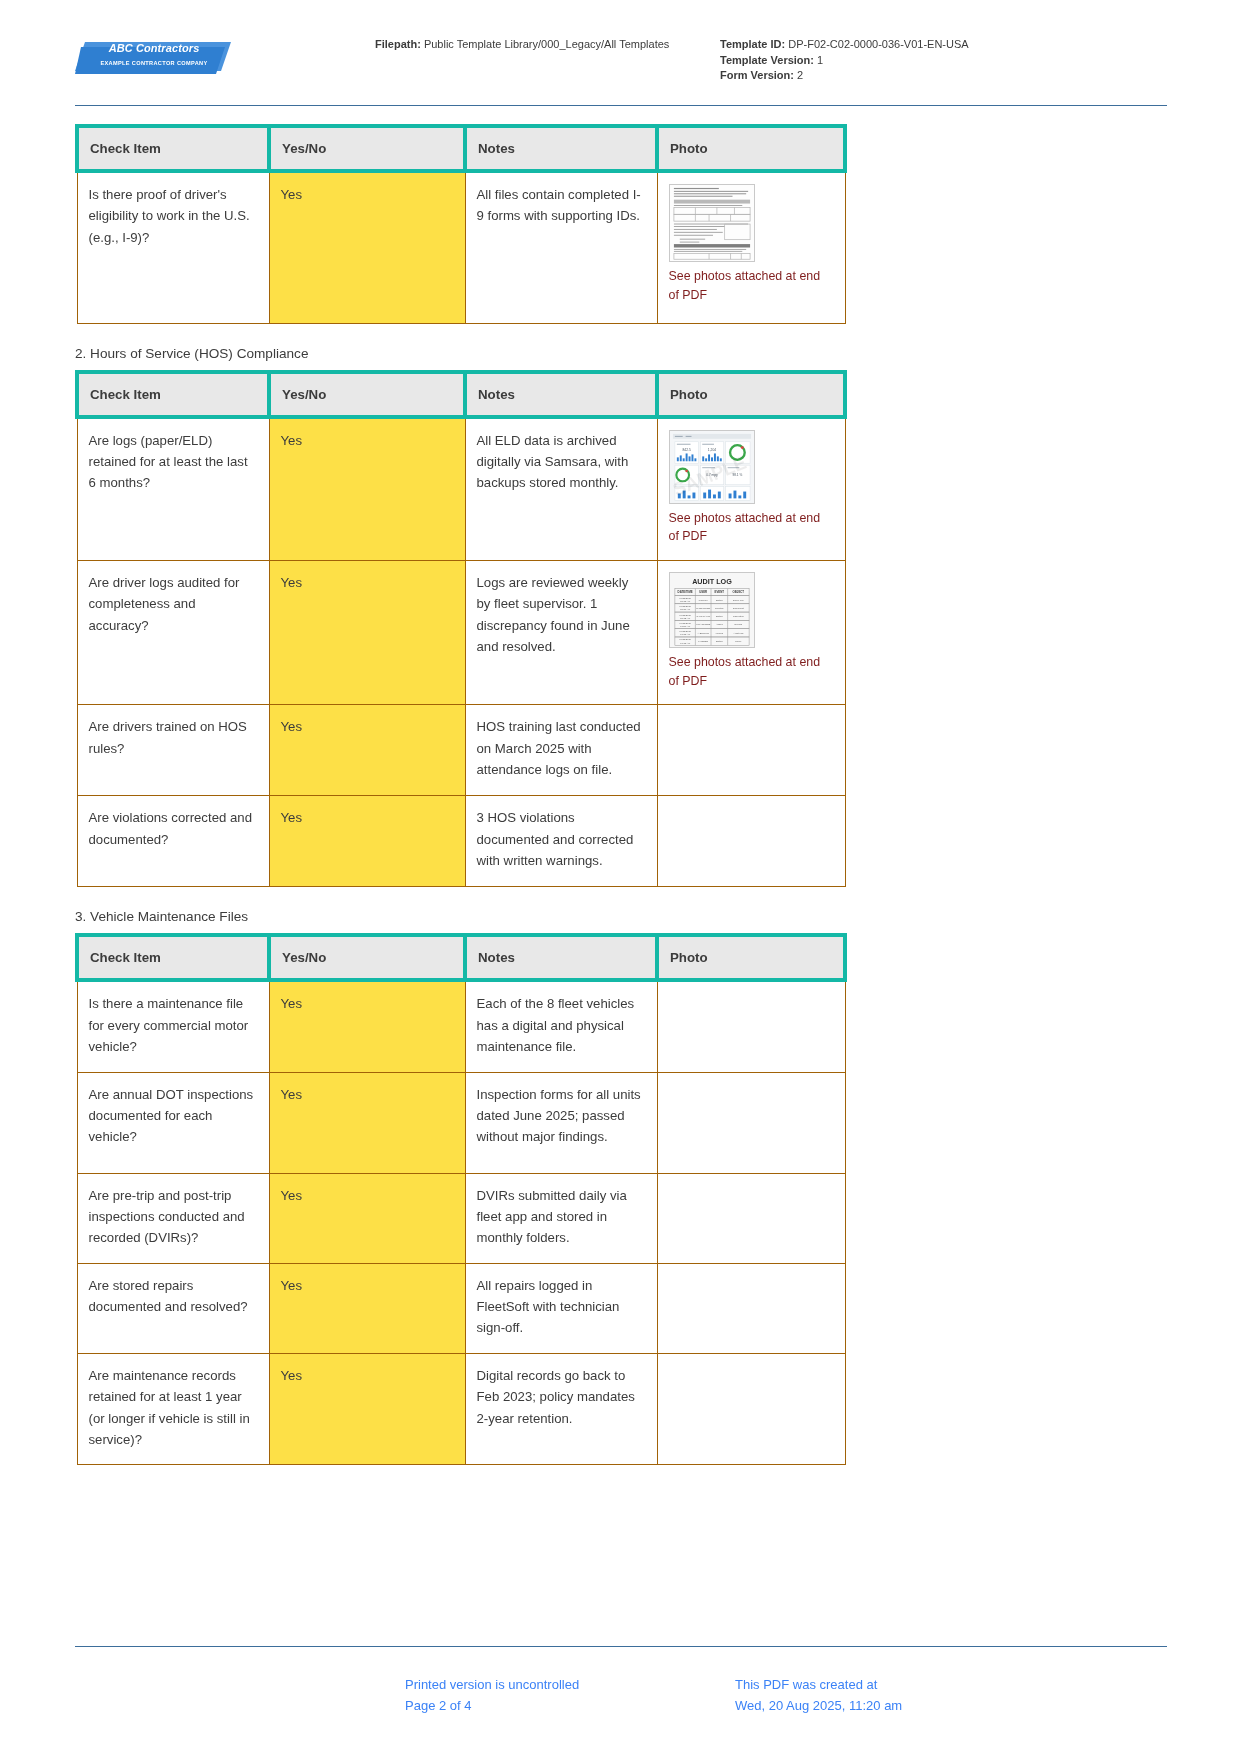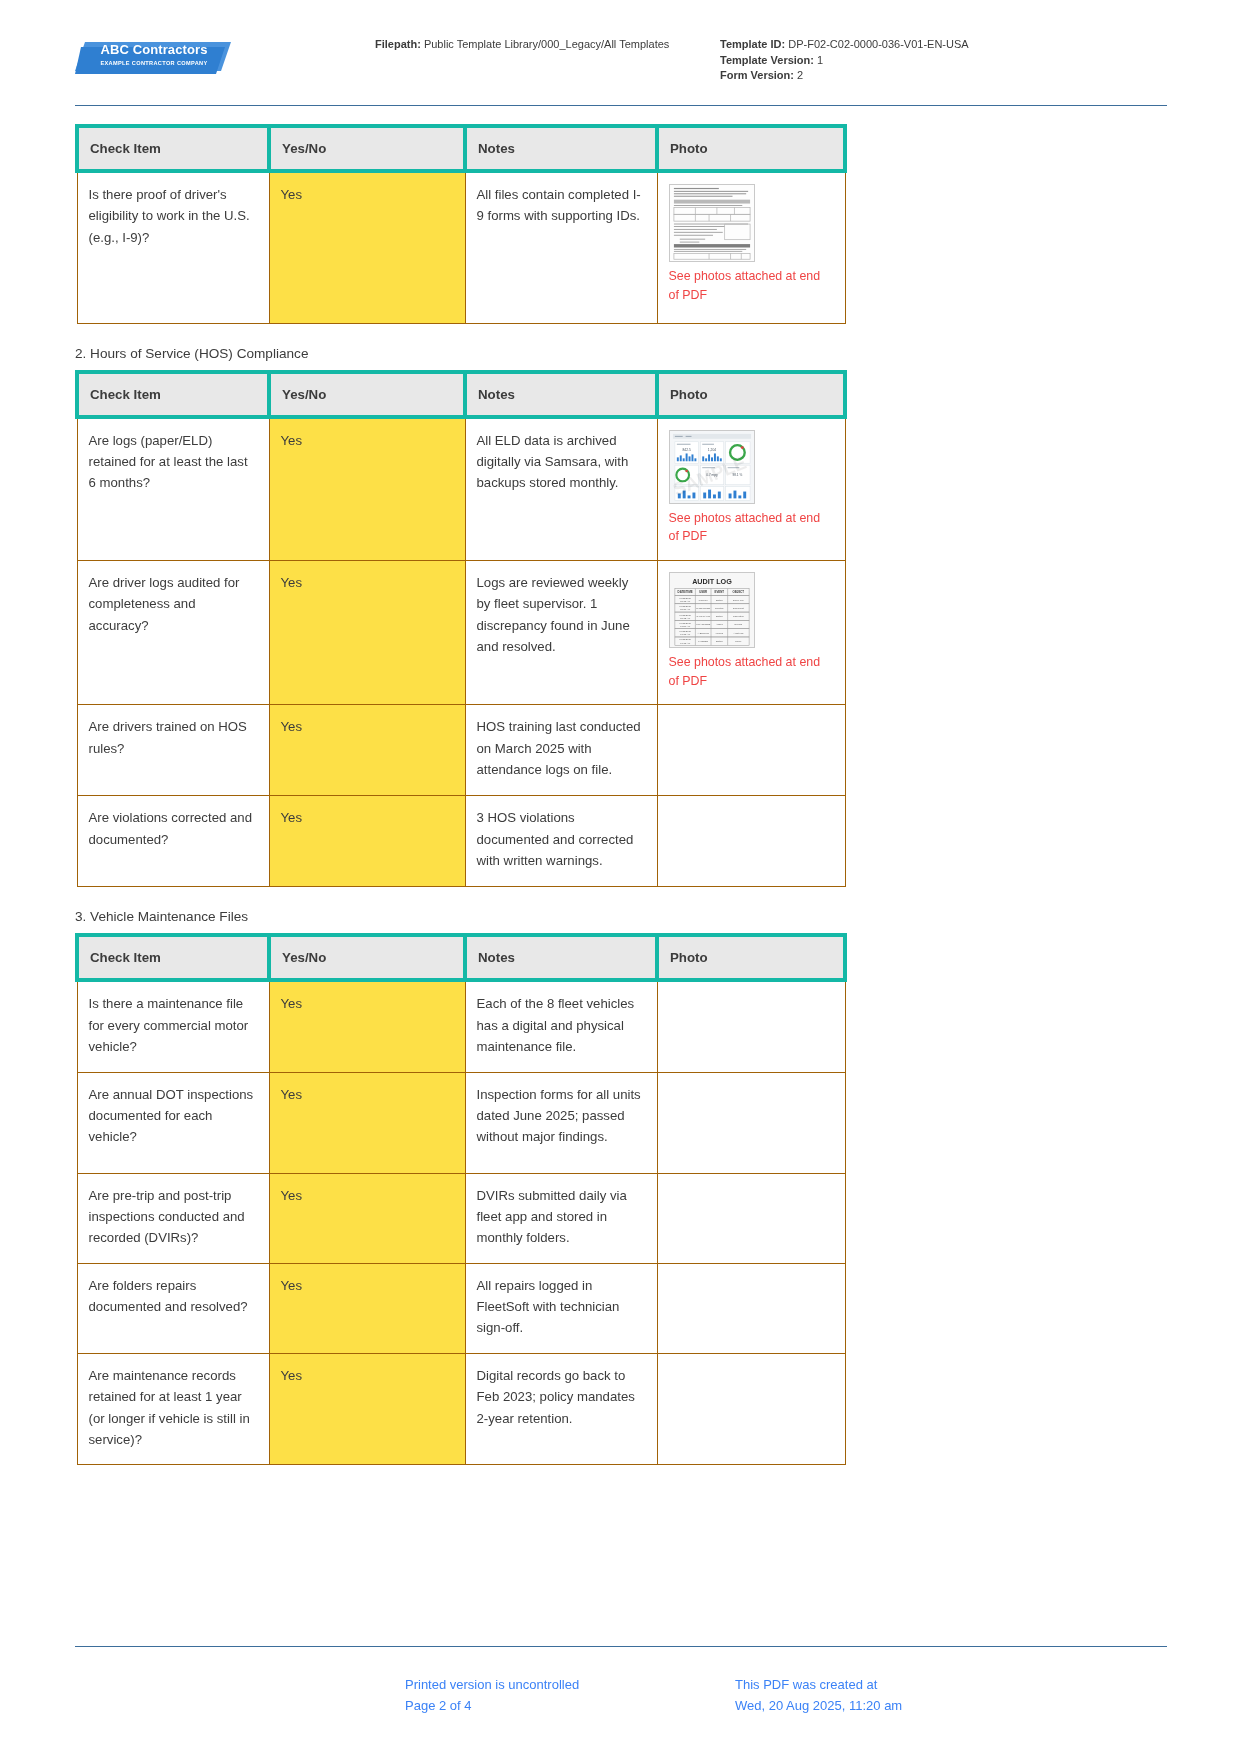--- a/index.html
+++ b/index.html
@@ -37,22 +37,23 @@
     width: 148px;
     height: 40px;
   }
   .logo svg { display: block; }
   .logo-text {
     position: absolute;
     left: 14px;
     top: 5px;
     width: 130px;
     text-align: center;
-    font-size: 13px;
+    font-size: 11px;
     font-weight: bold;
+    font-style: italic;
     color: #ffffff;
     letter-spacing: 0.1px;
     line-height: 1;
   }
   .logo-sub {
     position: absolute;
     left: 14px;
     top: 23px;
     width: 130px;
     text-align: center;
@@ -118,21 +119,21 @@
     color: #3c3c3c;
     padding: 11px 11px 14px 11px;
   }
   td.yes {
     background: #fde047;
   }
   td.photo { padding: 11px 11px 12px 11px; }
   .photo-caption {
     font-size: 12.4px;
     line-height: 1.5;
-    color: #ef4444;
+    color: #7f1d1d;
     margin-top: 5px;
   }
 
   
   .thumb {
     width: 86px;
     border: 1px solid #c9c9c9;
     background: #fff;
     display: block;
   }
@@ -501,21 +502,21 @@
           <td>Inspection forms for all units dated June 2025; passed without major findings.</td>
           <td class="photo"></td>
         </tr>
         <tr style="height:79px;">
           <td>Are pre-trip and post-trip inspections conducted and recorded (DVIRs)?</td>
           <td class="yes">Yes</td>
           <td>DVIRs submitted daily via fleet app and stored in monthly folders.</td>
           <td class="photo"></td>
         </tr>
         <tr style="height:79px;">
-          <td>Are folders repairs documented and resolved?</td>
+          <td>Are stored repairs documented and resolved?</td>
           <td class="yes">Yes</td>
           <td>All repairs logged in FleetSoft with technician sign-off.</td>
           <td class="photo"></td>
         </tr>
         <tr style="height:101px;">
           <td>Are maintenance records retained for at least 1 year (or longer if vehicle is still in service)?</td>
           <td class="yes">Yes</td>
           <td>Digital records go back to Feb 2023; policy mandates 2-year retention.</td>
           <td class="photo"></td>
         </tr>

